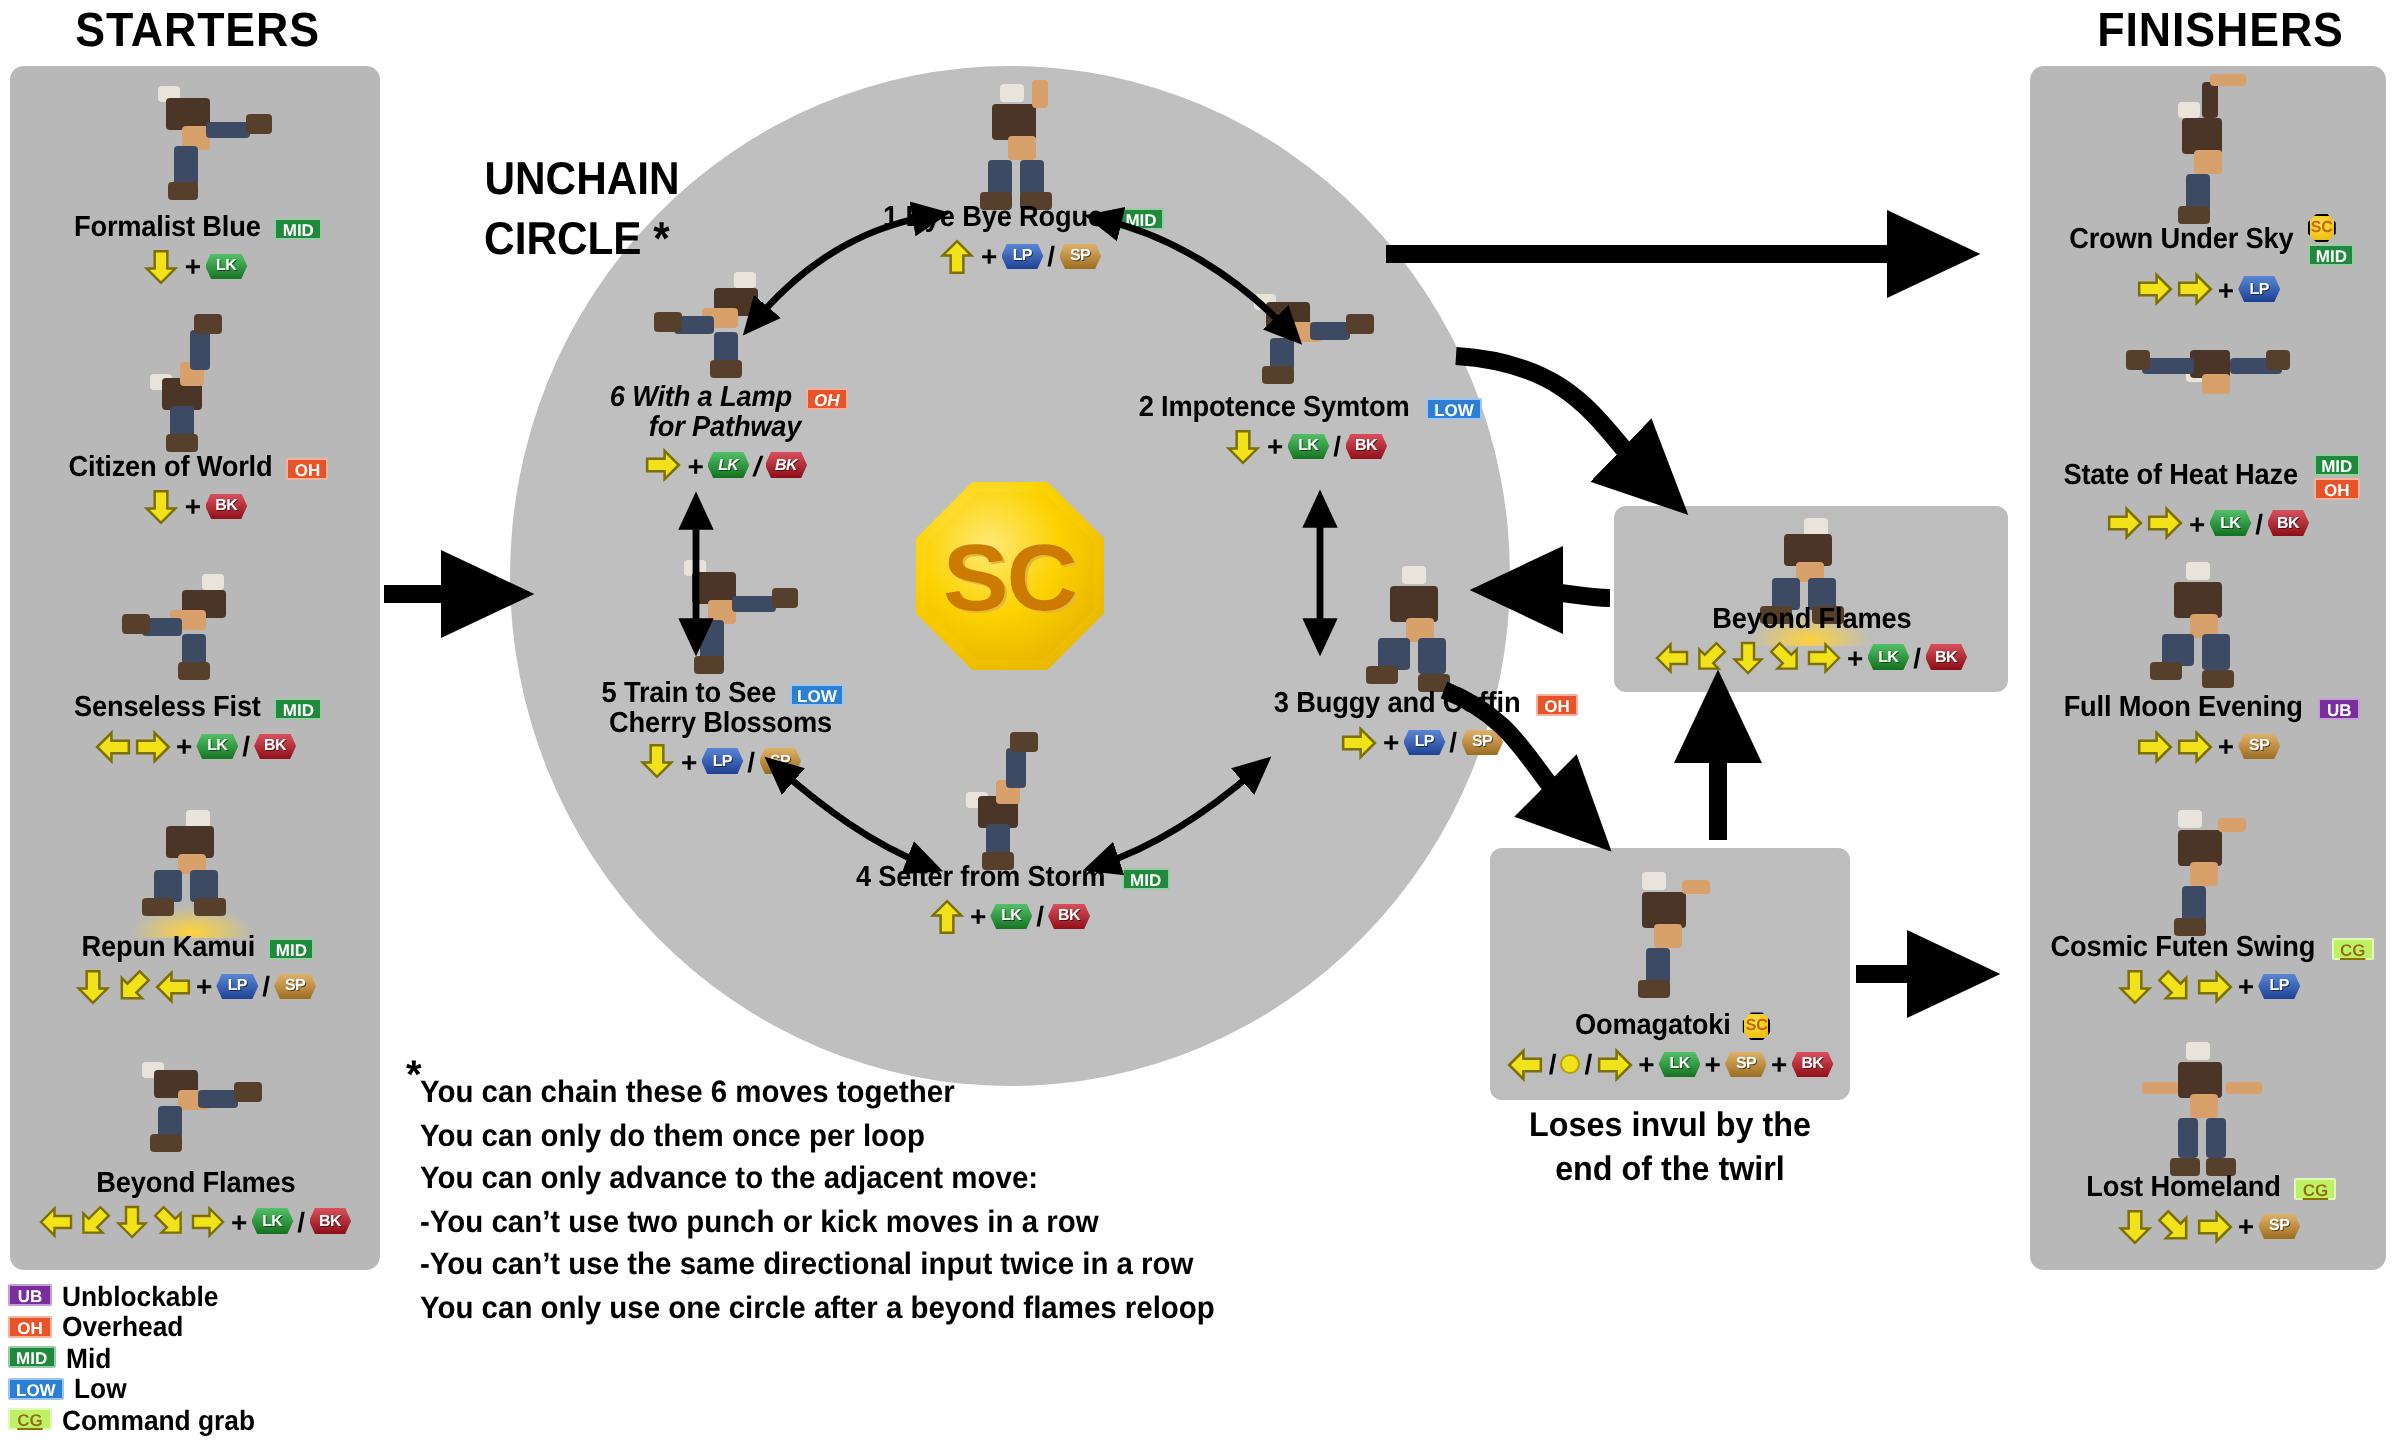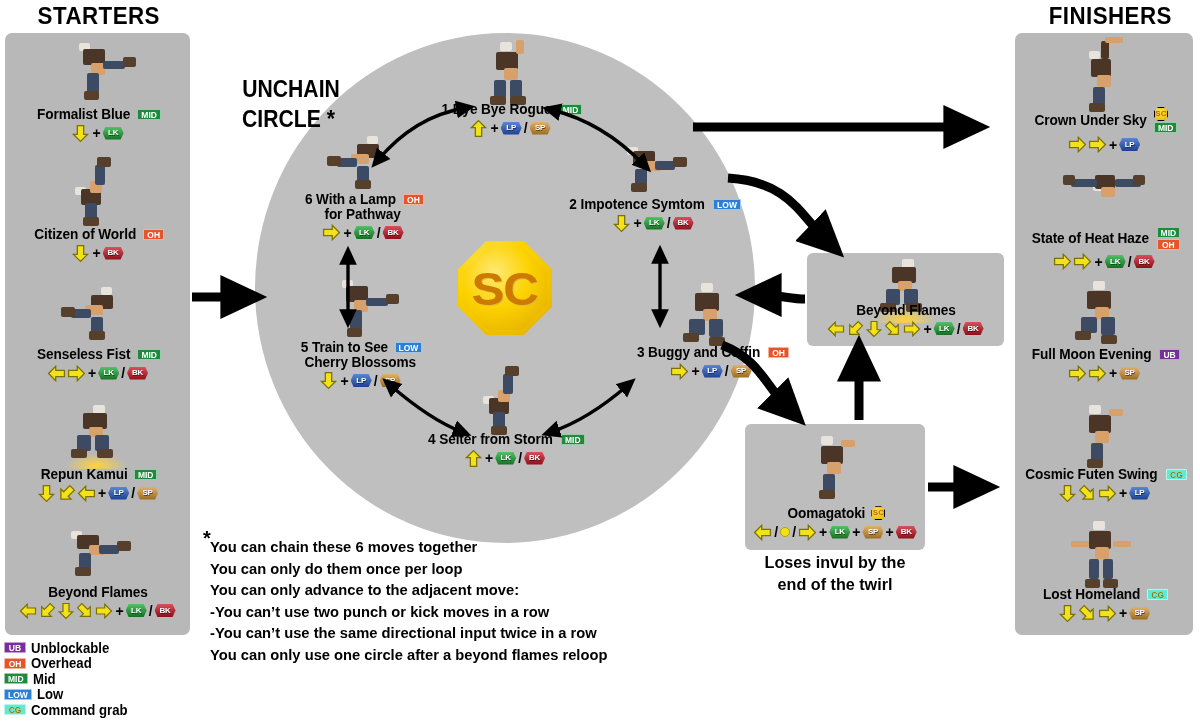--- a/index.html
+++ b/index.html
@@ -61,21 +61,21 @@
     letter-spacing: 0px;
     text-align: center;
     font-family: "Liberation Sans", sans-serif;
     border: 1px solid rgba(255,255,255,0.55);
     display: inline-block;
   }
   .badge.MID { background: #1f8a3b; }
   .badge.OH  { background: #e8542a; }
   .badge.LOW { background: #2b7fd4; }
   .badge.UB  { background: #7a2d9c; }
-  .badge.CG  { background: #5eead4; color: #8a7400; text-shadow: 0 0 0 #fff; }
+  .badge.CG  { background: #bef264; color: #8a7400; text-shadow: 0 0 0 #fff; text-decoration: underline; }
   .badge.SC  {
     background: radial-gradient(circle at 40% 35%, #ffe34d, #e8b400);
     color: #c46a00; border: 1.5px solid #000; border-radius: 50%;
     width: 14px; height: 14px; line-height: 11px; font-size: 8px; padding: 0;
     clip-path: polygon(30% 0,70% 0,100% 30%,100% 70%,70% 100%,30% 100%,0 70%,0 30%);
     border-radius: 2px;
   }
   .input-row {
     display: flex;
     align-items: center;
@@ -560,21 +560,21 @@
               <path d="M12 2 L21 11 L16 11 L16 22 L8 22 L8 11 L3 11 Z" fill="#f2e21a" stroke="#7d7000" stroke-width="1.6"></path>
             </svg>
           </span>
           <span class="plus">+</span>
           <span class="btn LP">LP</span>
           <span class="slash">/</span>
           <span class="btn SP">SP</span>
         </div>
       </div>
     </div>
-    <div class="node" style="left:283px; top:130px; width:160px;">
+    <div class="node" style="left:283px; top:130px; width:160px;font-style:italic;">
       <div class="move">
         <div class="sprite" style="height:62px;display:flex;align-items:flex-end;justify-content:center;">
           <span class="fig" style="width:80px;height:66px;">
             <i class="hair" style="left:44px;top:10px;width:11px;height:8px;"></i>
             <i class="jacket" style="left:34px;top:18px;width:22px;height:14px;"></i>
             <i class="skin" style="left:28px;top:28px;width:18px;height:10px;"></i>
             <i class="jean" style="left:14px;top:32px;width:20px;height:9px;"></i>
             <i class="boot" style="left:4px;top:30px;width:14px;height:10px;"></i>
             <i class="jean" style="left:34px;top:40px;width:12px;height:16px;"></i>
             <i class="boot" style="left:32px;top:54px;width:16px;height:9px;"></i>

